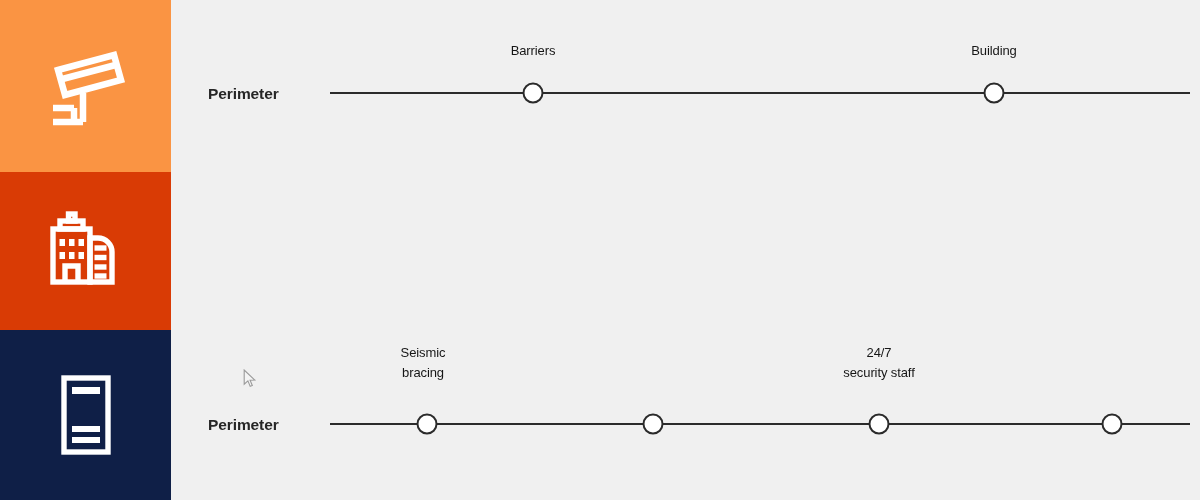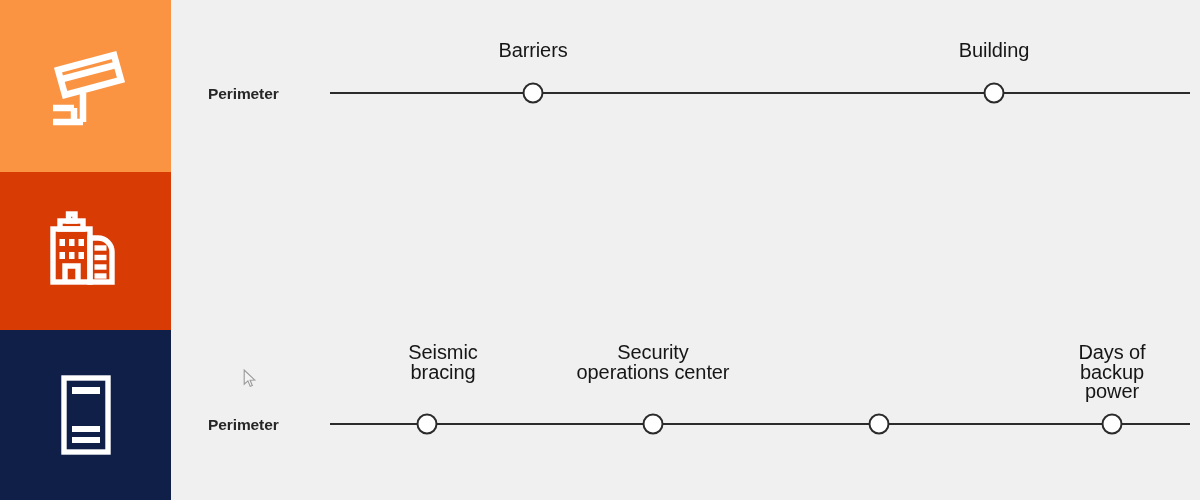--- a/index.html
+++ b/index.html
@@ -87,21 +87,21 @@
     background: #ffffff;
     border: 2.2px solid #2b2b2b;
     box-sizing: border-box;
     transform: translate(-50%, -50%);
   }
   .row.r0 .node { top: 93px; }
   .row.r1 .node { top: 252px; }
 
   .node-label {
     position: absolute;
-    font-size: 20px;
+    font-size: 13px;
     line-height: 19.5px;
     color: #161616;
     text-align: center;
     white-space: pre-line;
     transform: translateX(-50%);
     letter-spacing: -0.1px;
   }
   .row.r0 .node-label { top: 41px;  }
   .row.r1 .node-label { top: 171px; }
   .row.r1 .node-label.two-line { top: 171px; }
@@ -184,32 +184,30 @@
 
     <div class="node" style="left:823px"></div>
     <div class="node-label one-line" style="left:823px">Building</div>
   </div>
 
   <div class="row r1">
     <div class="row-label">Perimeter</div>
     <div class="axis"></div>
 
     <div class="node" style="left:256px"></div>
-    <div class="node-label two-line" style="left:272px">Seismic
+    <div class="node-label two-line" style="left:252px">Seismic
 bracing</div>
 
     <div class="node" style="left:482px"></div>
-    <div class="node-label two-line" style="left:482px">Security
-operations center</div>
 
     <div class="node" style="left:708px"></div>
+    <div class="node-label two-line" style="left:708px">24/7
+security staff</div>
 
     <div class="node" style="left:941px"></div>
-    <div class="node-label two-line" style="left:941px">Days of backup
-power</div>
   </div>
 
   <div class="row r2">
     
     
 
     
     
 
     

